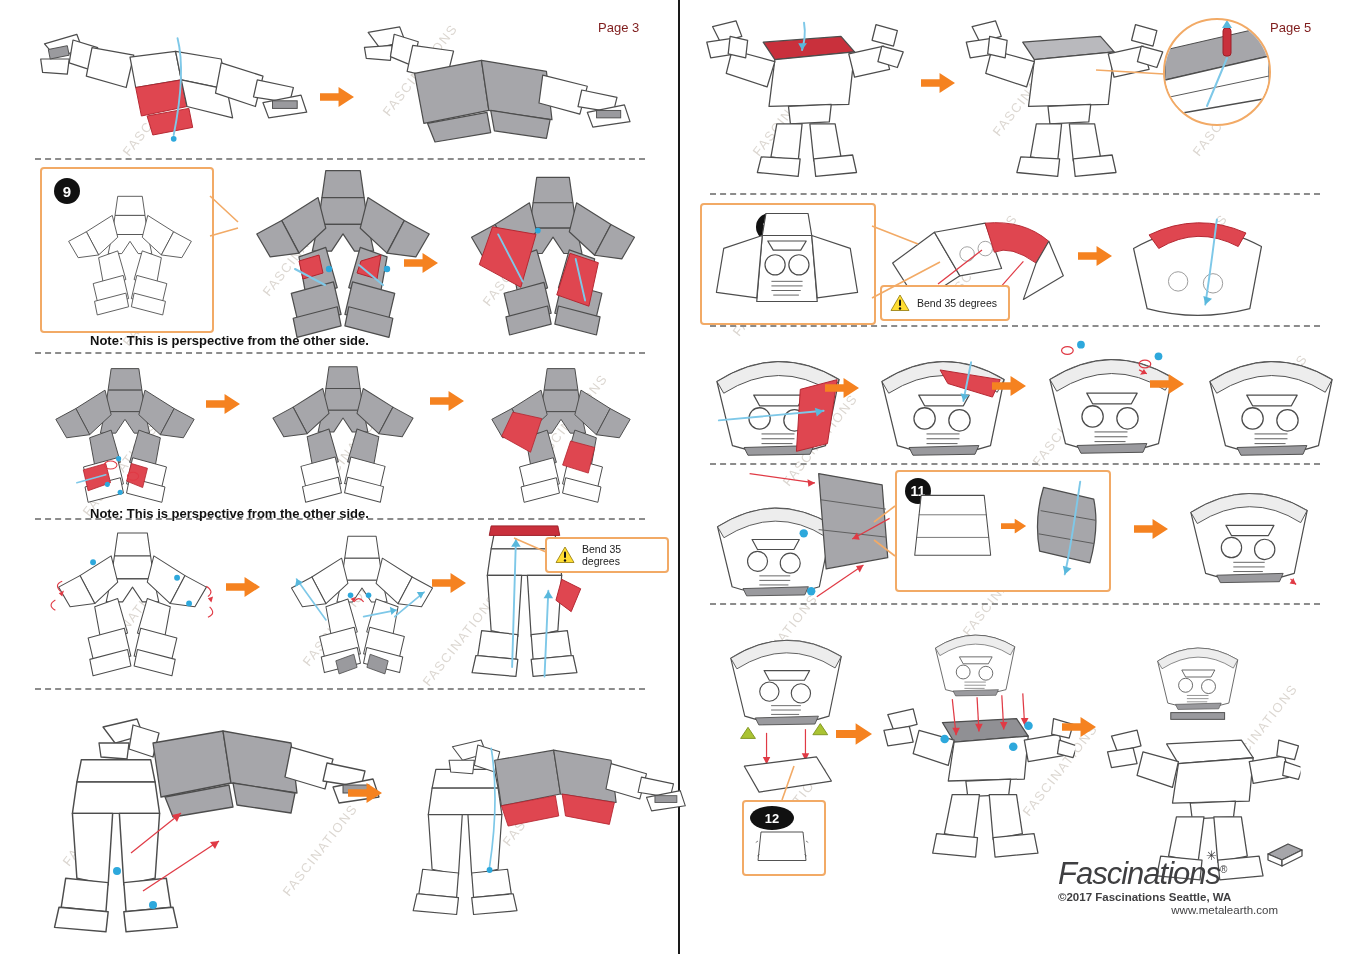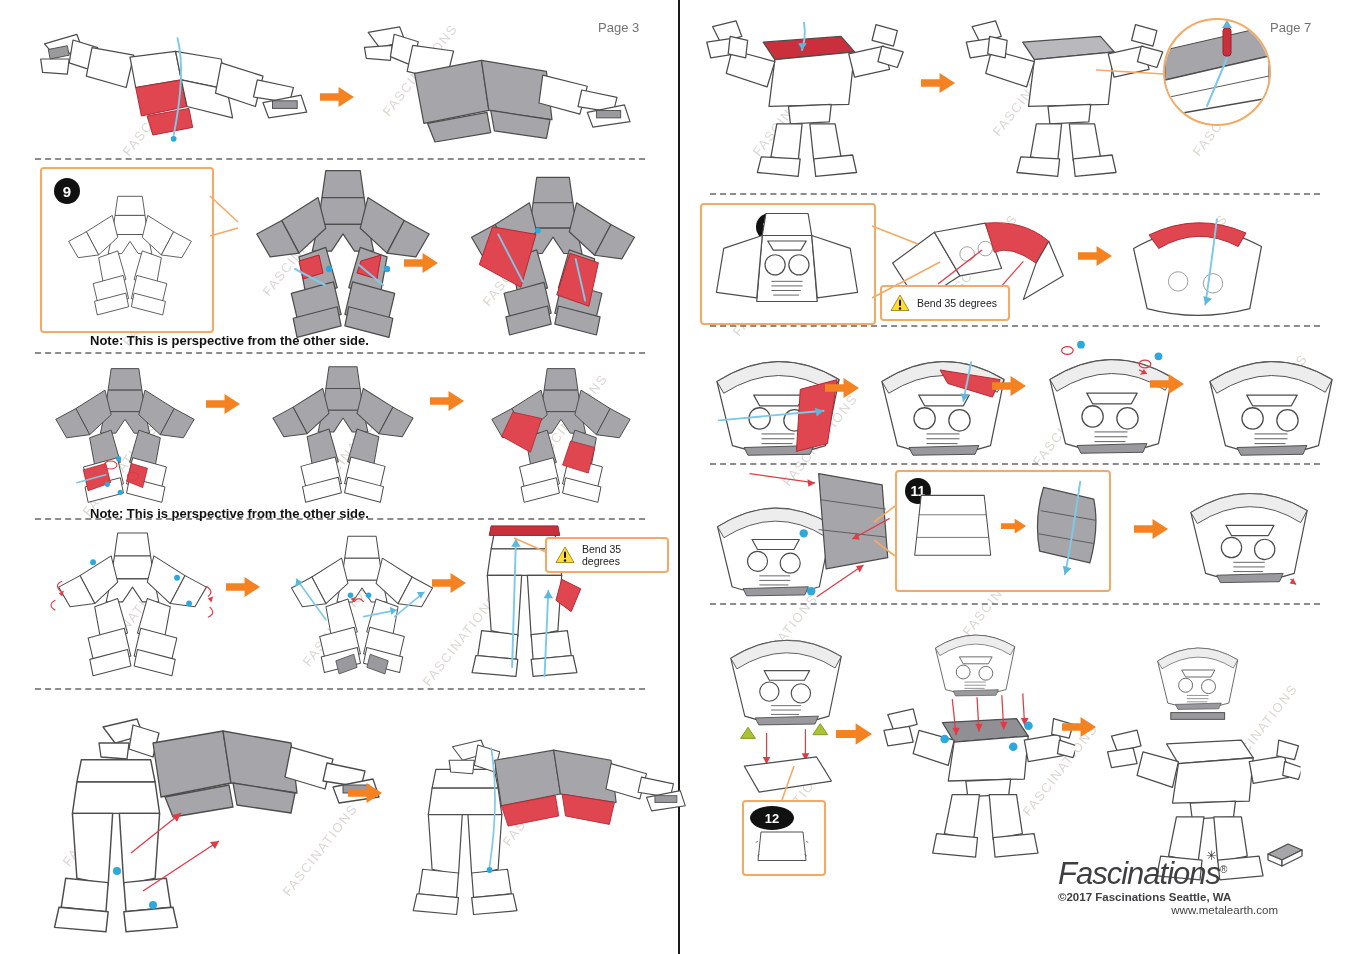--- a/index.html
+++ b/index.html
@@ -1,20 +1,20 @@
 <!DOCTYPE html>
 <html><head>
 <meta charset="utf-8">
 <style>
   html,body{margin:0;padding:0;background:#fff;font-family:"Liberation Sans",sans-serif;}
   #canvas{position:relative;width:1350px;height:954px;background:#ffffff;overflow:hidden;}
   .abs{position:absolute;}
   .sep{position:absolute;height:0;border-top:2px dashed #8c8c8c;}
   .divider{position:absolute;background:#1a1a1a;}
-  .pagelabel{position:absolute;font-size:13px;color:#737373;}
+  .pagelabel{position:absolute;font-size:13px;color:#7f1d1d;}
   .wm{position:absolute;color:#dcd7d1;font-size:13px;letter-spacing:1.5px;transform:translate(-50%,-50%) rotate(-52deg);white-space:nowrap;pointer-events:none;}
   .stepbox{position:absolute;border:2px solid #f2aa66;border-radius:4px;background:#fff;}
   .stepnum{position:absolute;background:#111;color:#fff;border-radius:50%;display:flex;align-items:center;justify-content:center;font-weight:bold;}
   .note{position:absolute;font-size:13px;font-weight:bold;color:#111;}
   .warnbox{position:absolute;border:2px solid #f2aa66;border-radius:4px;background:#fff;display:flex;align-items:center;gap:7px;padding:0 8px;}
   .warnbox span{font-size:10.5px;color:#222;}
   .inset{position:absolute;border:2px solid #f2aa66;border-radius:50%;background:#fff;overflow:hidden;}
   
   svg{overflow:visible;}
   .p{fill:var(--panel,#fff);stroke:#4d4d4d;stroke-width:1.3;stroke-linejoin:round;}
@@ -344,21 +344,21 @@
         <polygon class="p" points="232,64 270,72 266,88 228,82"></polygon>
         <polygon class="p" points="238,88 278,80 284,98 244,104"></polygon>
         <rect class="gs" x="248" y="86" width="26" height="8"></rect>
       </g>
       <path class="bl" d="M120,40 C128,90 124,140 118,180"></path>
       <circle class="dot" cx="118" cy="184" r="3.5"></circle>
     </svg>
   </div>
 
   <div>
-    <div class="pagelabel" style="left:1270px;top:20px;">Page 7</div>
+    <div class="pagelabel" style="left:1270px;top:20px;">Page 5</div>
 
     <div class="sep" style="left:710px;top:193px;width:610px;"></div>
     <div class="sep" style="left:710px;top:325px;width:610px;"></div>
     <div class="sep" style="left:710px;top:463px;width:610px;"></div>
     <div class="sep" style="left:710px;top:603px;width:610px;"></div>
 
     <svg class="abs" style="left:700px;top:15px" width="210" height="175" viewBox="0 0 210 180">
       <use href="#sym-torso" style="--open:#c9303c"></use>
       <path class="bl" d="M104,8 C106,20 104,28 102,36"></path>
         <polygon class="blf" points="102,36 98,29 107,29"></polygon>

